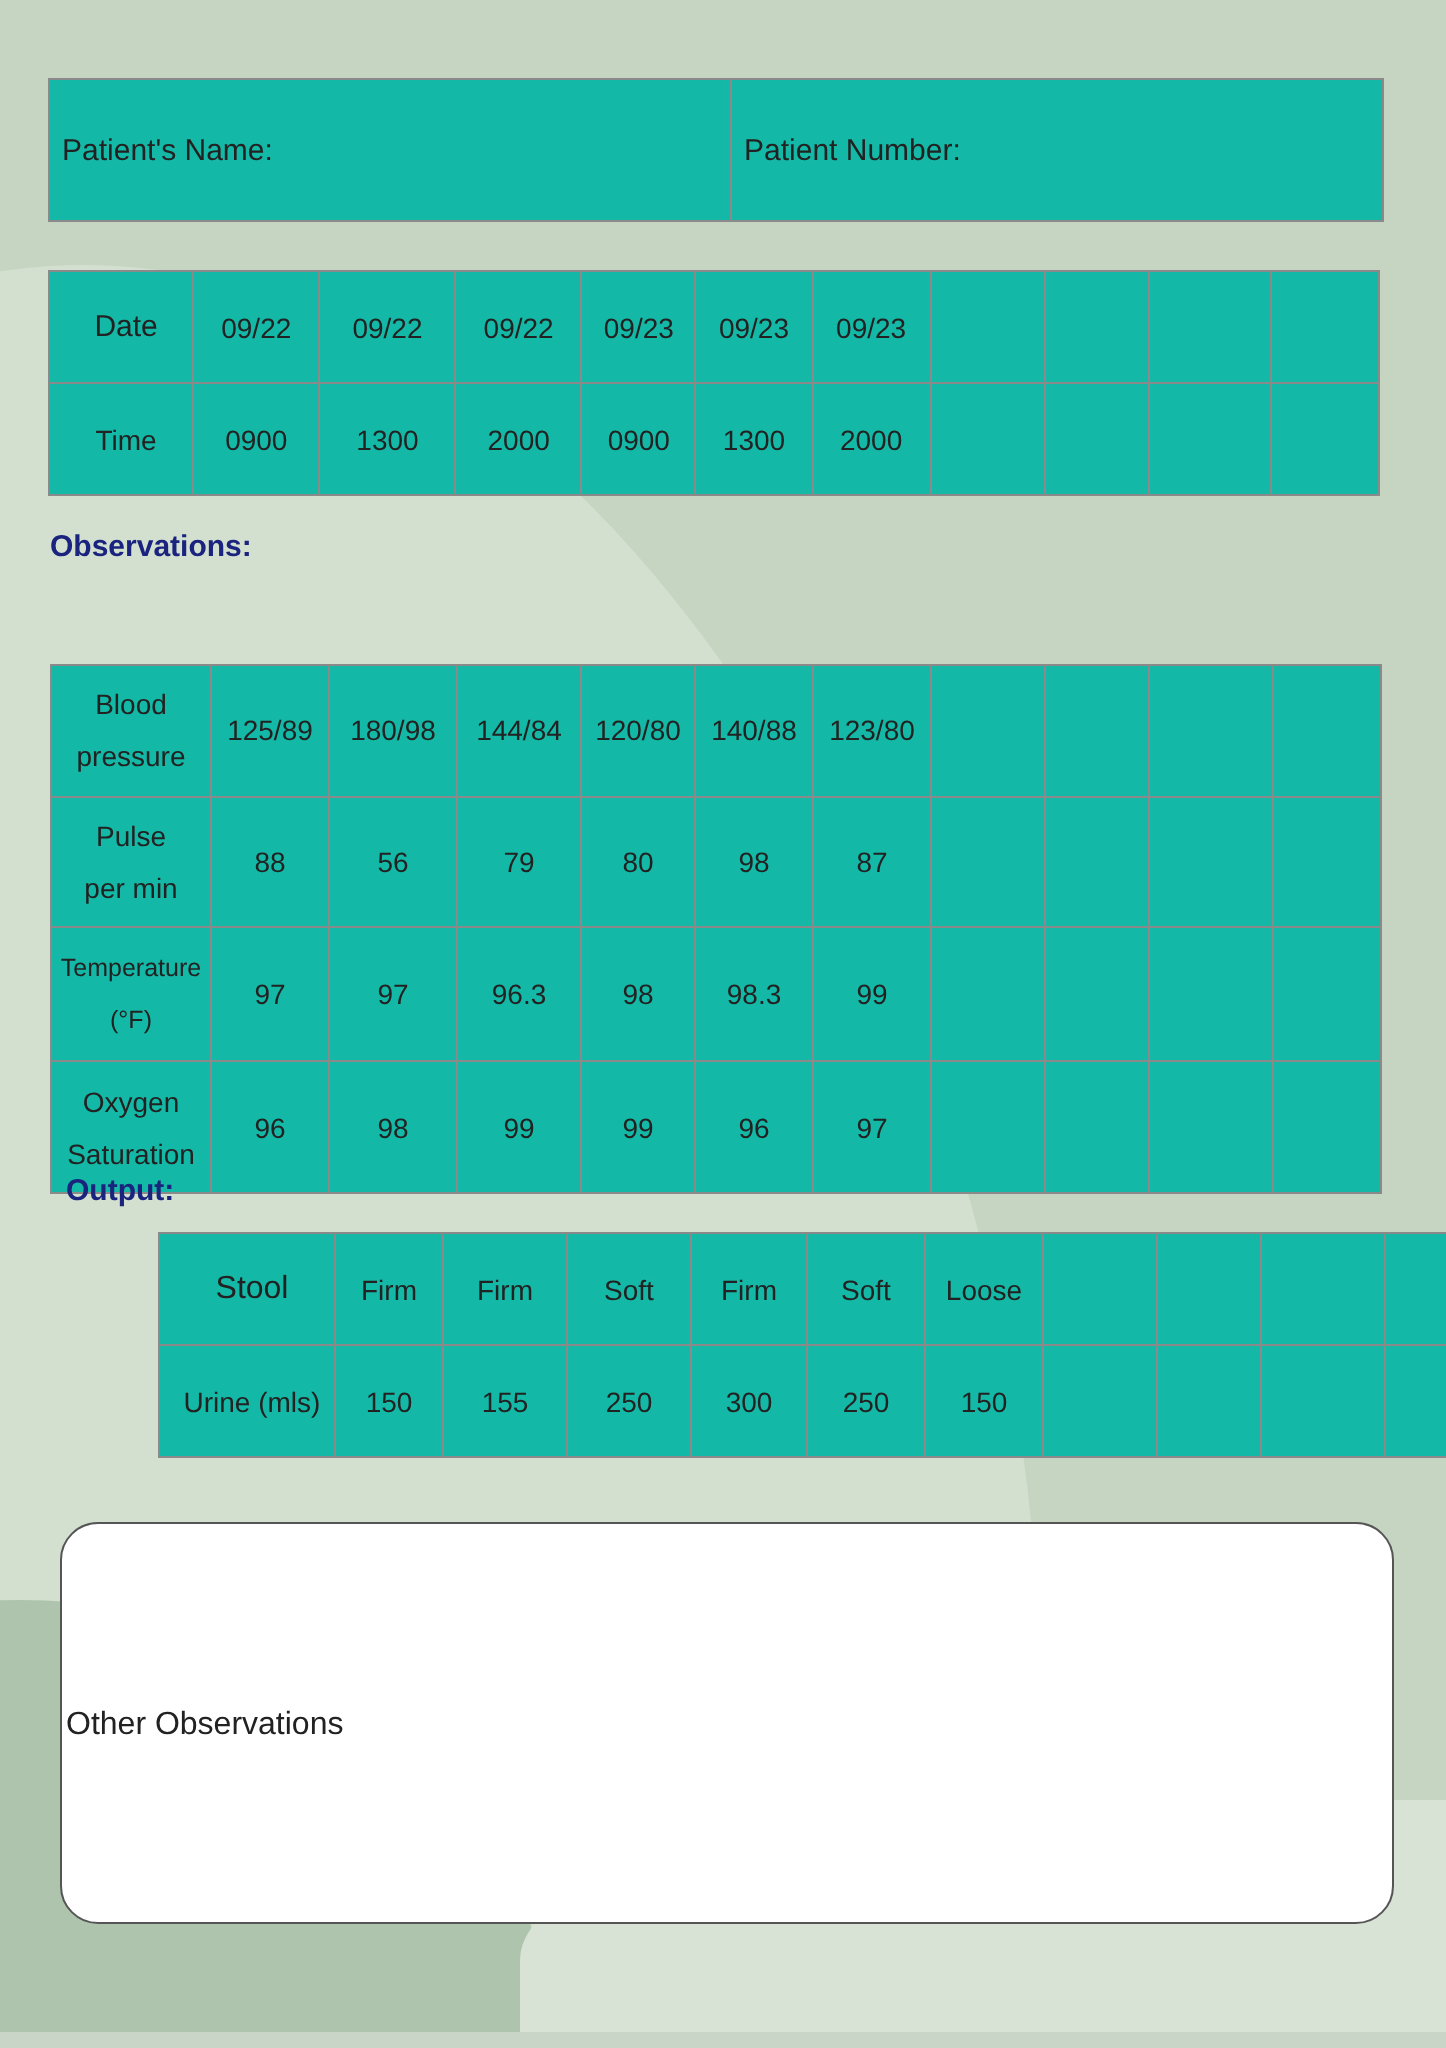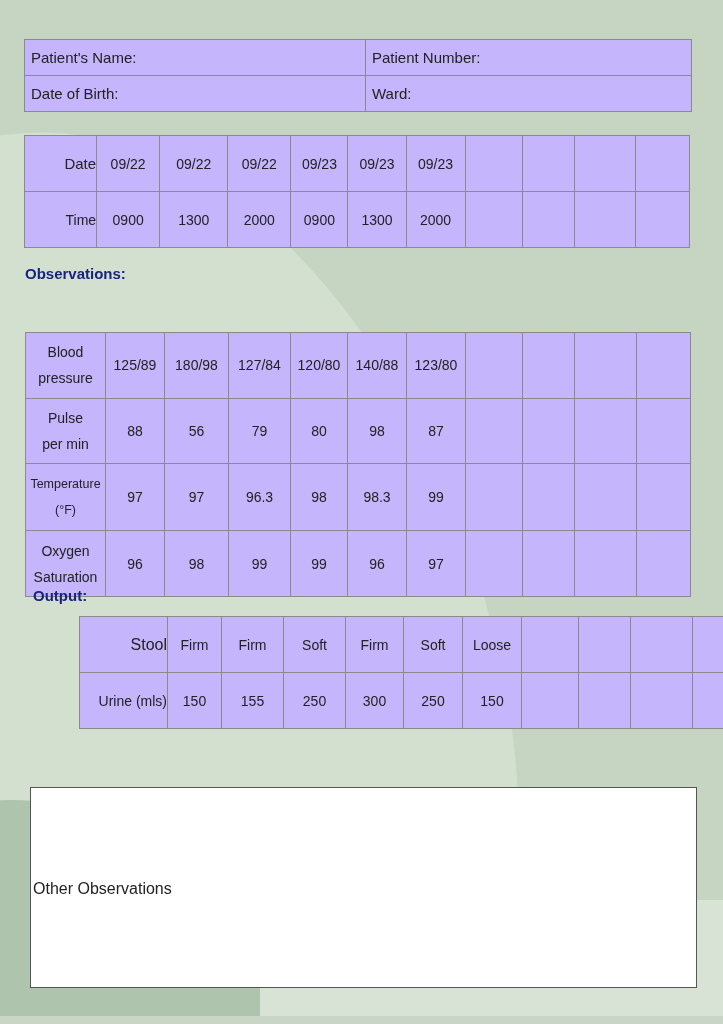--- a/index.html
+++ b/index.html
@@ -3,25 +3,25 @@
 <meta charset="utf-8">
 <style>
   html,body{margin:0;padding:0;}
   body{width:723px;height:1024px;position:relative;overflow:hidden;background:#c6d5c2;font-family:"Liberation Sans",sans-serif;color:#222;}
   .bg{position:absolute;z-index:0;}
   .bg1{left:-200px;top:120px;width:700px;height:1100px;background:#d3e0d0;border-radius:0 60% 40% 0;transform:rotate(-8deg);}
   .bg2{left:-250px;top:800px;width:520px;height:400px;background:#aec4ad;border-radius:50%;}
   .bg3{left:260px;top:900px;width:700px;height:200px;background:#d8e3d6;border-radius:40% 0 0 0;}
   .bg4{left:0;top:1016px;width:723px;height:8px;background:#c9d5c7;}
   .abs{position:absolute;z-index:1;}
-  table{border-collapse:collapse;background:#c4b5fd;table-layout:fixed;}
+  table{border-collapse:collapse;background:#14b8a6;table-layout:fixed;}
   td{border:1px solid #8a8a8a;text-align:center;font-size:14px;padding:0;}
   .outer{border:1.5px solid #555;}
   .hdr td{text-align:left;padding-left:6px;font-size:15px;}
-  .lbl{text-align:right;padding-left:5px;font-size:15px;}
+  .lbl{text-align:center;padding-left:5px;font-size:15px;}
   .obs td.rowlbl{font-size:14px;line-height:26px;}
   .section{color:#1a237e;font-weight:bold;font-size:15px;}
   .other{background:#fff;border:1.5px solid #555;}
   .other span{position:absolute;left:2px;top:92px;font-size:16px;}
 </style>
 </head>
 <body>
 
 <div class="bg bg1"></div>
 <div class="bg bg2"></div>
@@ -30,24 +30,20 @@
 
 <table class="abs outer hdr" style="left:24px;top:39px;width:667px;height:72px;">
   <colgroup>
       <col style="width:341px">
       <col style="width:326px">
     </colgroup>
   <tbody>
       <tr style="height:36px">
     <td>Patient's Name:</td>
     <td>Patient Number:</td>
-  </tr>
-  <tr style="height:36px">
-    <td>Date of Birth:</td>
-    <td>Ward:</td>
   </tr>
 </tbody>
   </table>
 
 <table class="abs outer" style="left:24px;top:135px;width:666px;height:113px;">
   <colgroup>
     <col style="width:72px">
       <col style="width:63px">
       <col style="width:68px">
       <col style="width:63px">
@@ -103,21 +99,21 @@
       <col style="width:57px">
       <col style="width:52px">
       <col style="width:62px">
       <col style="width:54px">
   </colgroup>
   <tbody>
       <tr style="height:56px">
     <td class="rowlbl"><span>Blood</span><br><span>pressure</span></td>
     <td>125/89</td>
     <td>180/98</td>
-    <td>127/84</td>
+    <td>144/84</td>
     <td>120/80</td>
     <td>140/88</td>
     <td>123/80</td>
     <td></td>
     <td></td>
     <td></td>
     <td></td>
   </tr>
   <tr style="height:56px">
     <td class="rowlbl"><span>Pulse</span><br><span>per min</span></td>
@@ -200,15 +196,15 @@
     <td>250</td>
     <td>150</td>
     <td></td>
     <td></td>
     <td></td>
     <td></td>
   </tr>
 </tbody>
   </table>
 
-<div class="abs other" style="left:30px;top:787px;width:665px;height:199px;">
+<div class="abs other" style="left:30px;top:761px;width:665px;height:199px;border-radius:19px;">
   <span>Other Observations</span>
 </div>
 
 </body></html>

